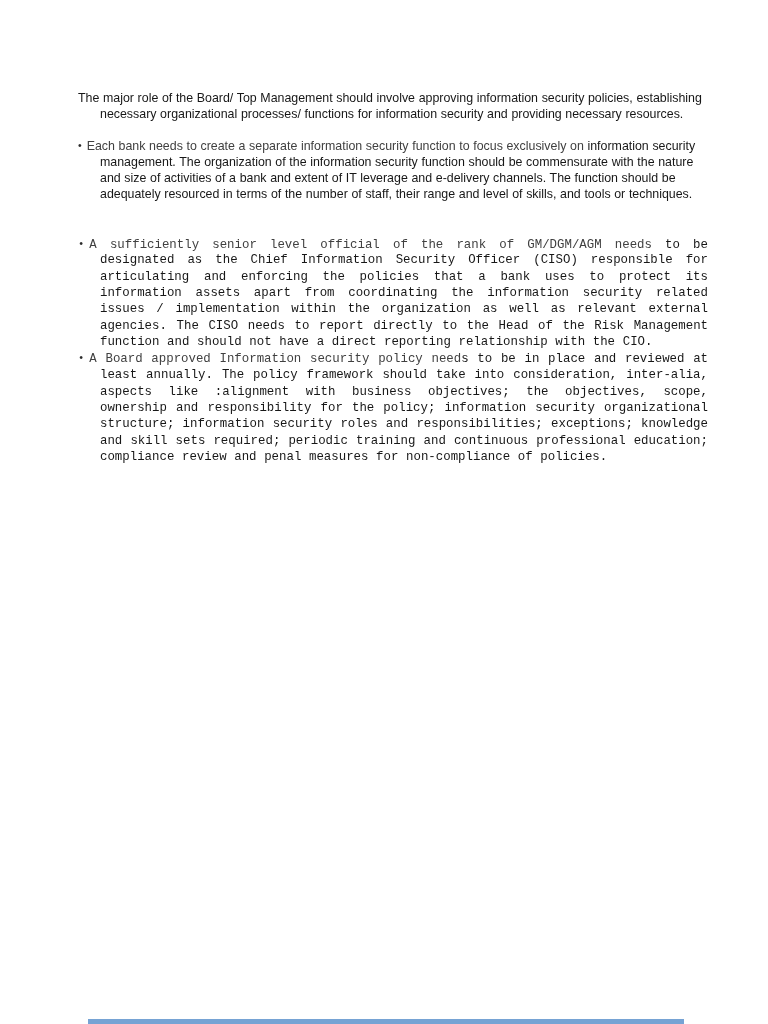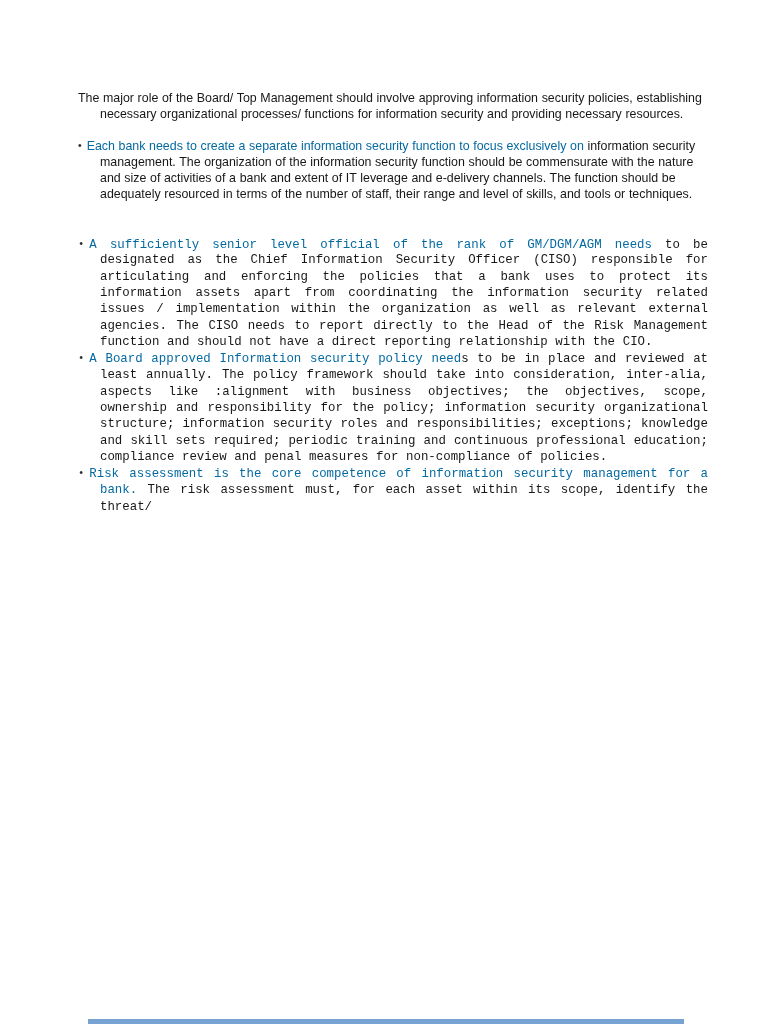--- a/index.html
+++ b/index.html
@@ -33,34 +33,33 @@
   .para.justify { text-align: justify; font-family: Liberation Mono, monospace; }
   .para.left { text-align: left; }
   .bullet {
     display: inline;
     margin-right: 5px;
     font-size: 10.5px;
     color: #2b2b2b;
     vertical-align: 0.5px;
   }
   .seg { color: #171717; }
-  .seg.muted { color: #0369a1; }
+  .seg.muted { color: #404040; }
   .bottom-bar {
     position: absolute;
     bottom: 0;
     left: 88px;
     width: 596px;
     height: 5px;
   }
 </style>
 </head>
 <body style="background: rgb(255, 255, 255);">
 
 <div class="doc-page">
   <div class="doc-body">
       <p class="para left" style="margin-bottom: 14px;"><span class="seg">The major role of the Board/ Top Management should involve approving information security policies, establishing necessary organizational processes/ functions for information security and providing necessary resources.</span></p>
       <p class="para left" style="margin-bottom: 33px;"><span class="bullet">•</span><span class="seg muted">Each bank needs to create a separate information security function to focus exclusively on </span><span class="seg">information security management. The organization of the information security function should be commensurate with the nature and size of activities of a bank and extent of IT leverage and e-delivery channels. The function should be adequately resourced in terms of the number of staff, their range and level of skills, and tools or techniques.</span></p>
       <p class="para justify"><span class="bullet">•</span><span class="seg muted">A sufficiently senior level official of the rank of GM/DGM/AGM needs </span><span class="seg">to be designated as the Chief Information Security Officer (CISO) responsible for articulating and enforcing the policies that a bank uses to protect its information assets apart from coordinating the information security related issues / implementation within the organization as well as relevant external agencies. The CISO needs to report directly to the Head of the Risk Management function and should not have a direct reporting relationship with the CIO.</span></p>
       <p class="para justify"><span class="bullet">•</span><span class="seg muted">A Board approved Information security policy need</span><span class="seg">s to be in place and reviewed at least annually. The policy framework should take into consideration, inter-alia, aspects like :alignment with business objectives; the objectives, scope, ownership and responsibility for the policy; information security organizational structure; information security roles and responsibilities; exceptions; knowledge and skill sets required; periodic training and continuous professional education; compliance review and penal measures for non-compliance of policies.</span></p>
-      <p class="para justify"><span class="bullet">•</span><span class="seg muted">Risk assessment is the core competence of information security management for a bank. </span><span class="seg">The risk assessment must, for each asset within its scope, identify the threat/</span></p>
     </div>
   <div class="bottom-bar" style="background: rgb(118, 163, 212);"></div>
 </div>
 
 </body></html>

